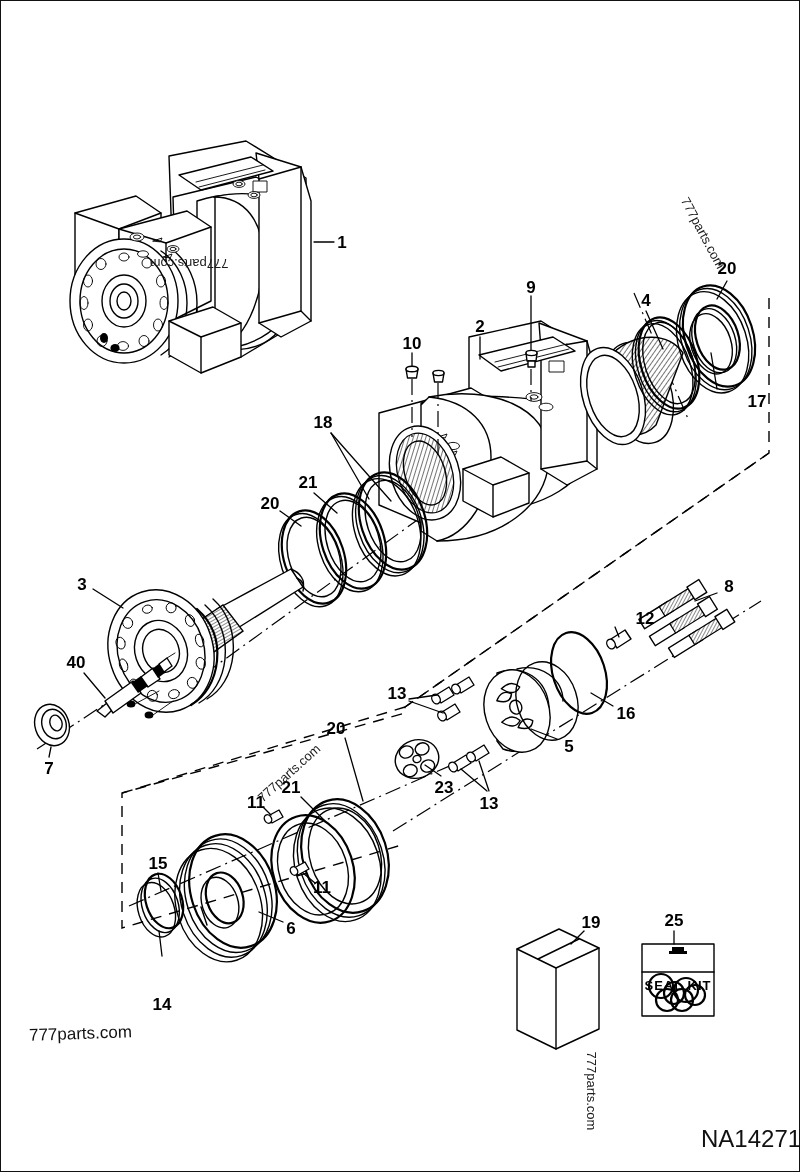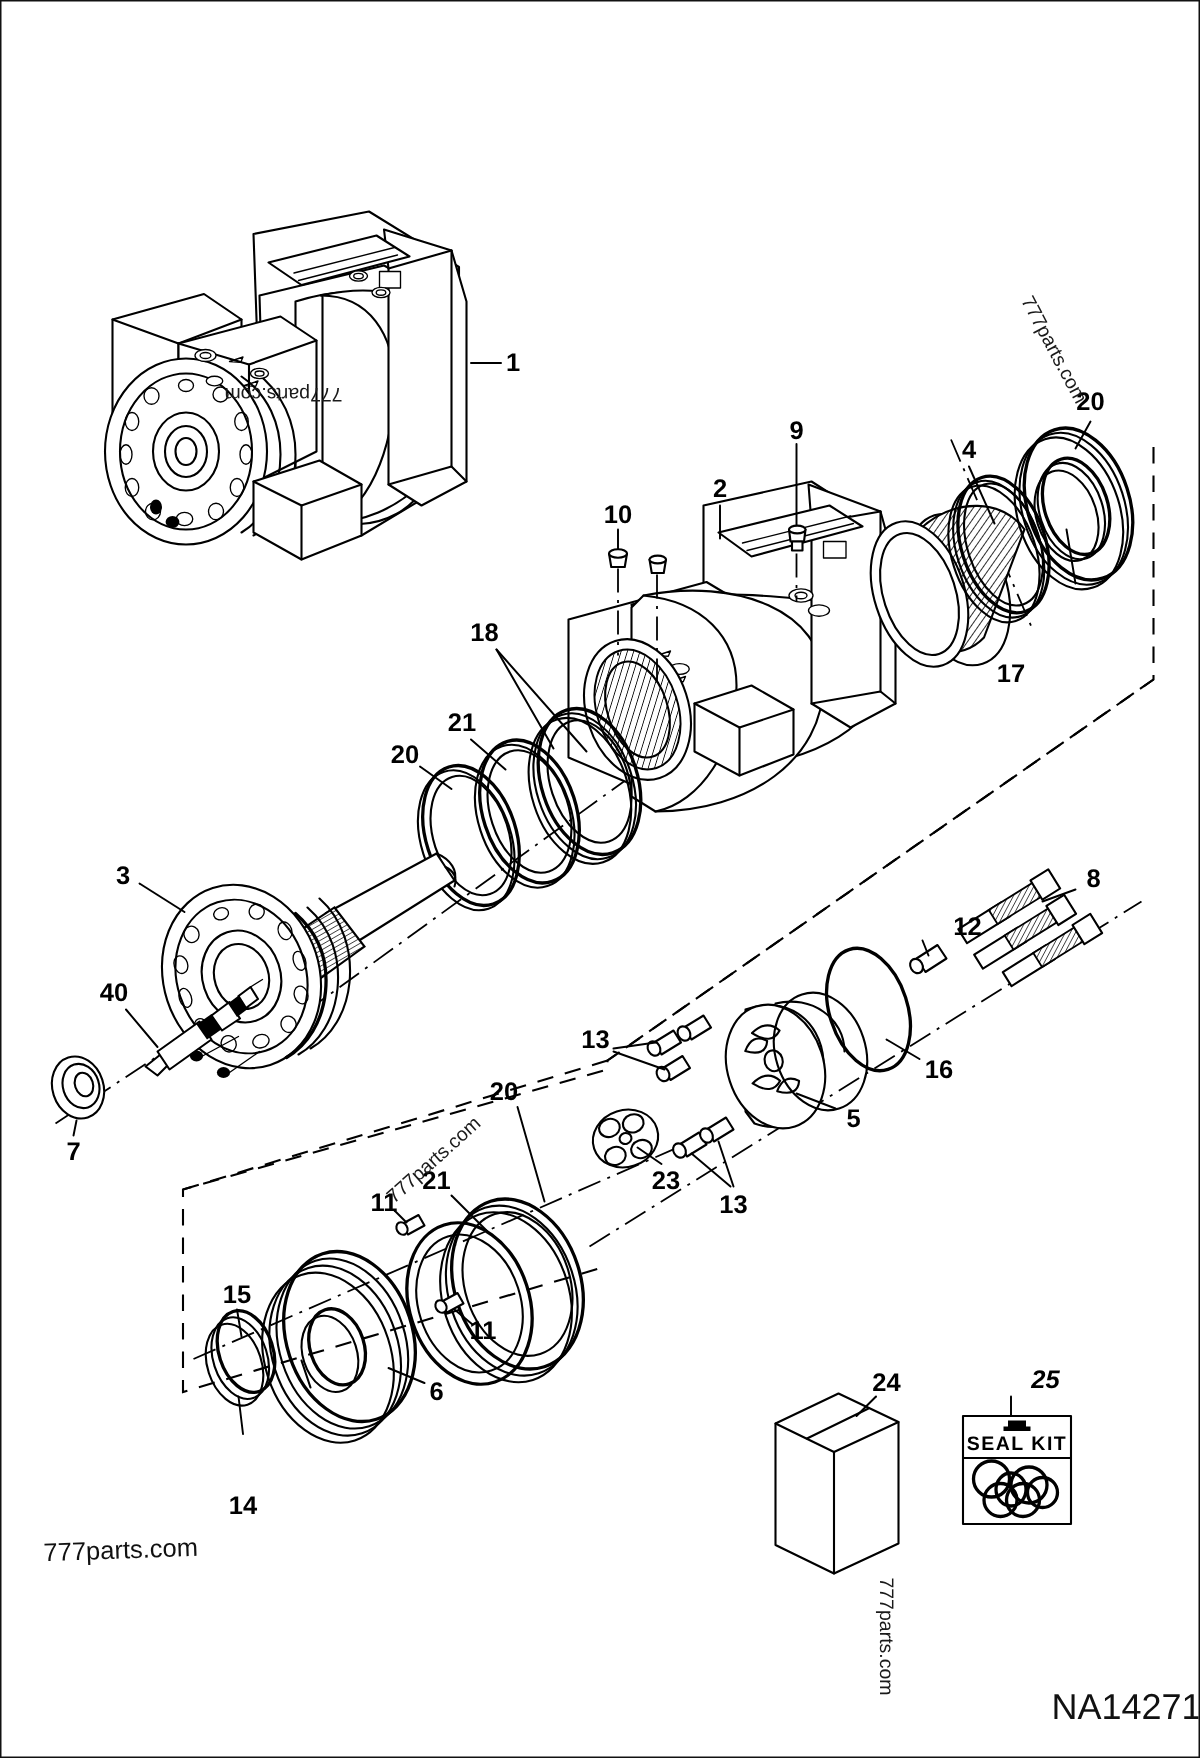--- a/index.html
+++ b/index.html
@@ -528,34 +528,34 @@
       <div class="callout" style="left: 530px; top: 286px;">9</div>
       <div class="callout" style="left: 411px; top: 342px;">10</div>
       <div class="callout" style="left: 255px; top: 801px;">11</div>
       <div class="callout" style="left: 321px; top: 886px;">11</div>
       <div class="callout" style="left: 612px; top: 617px; margin-left: 32px;">12</div>
       <div class="callout" style="left: 396px; top: 692px;">13</div>
       <div class="callout" style="left: 488px; top: 802px;">13</div>
       <div class="callout" style="left: 161px; top: 967px; margin-top: 36px;">14</div>
       <div class="callout" style="left: 157px; top: 862px;">15</div>
       <div class="callout" style="left: 625px; top: 712px;">16</div>
-      <div class="callout" style="left: 673px; top: 400px; margin-top: 48px;">17</div>
+      <div class="callout" style="left: 756px; top: 400px;">17</div>
       <div class="callout" style="left: 726px; top: 267px;">20</div>
       <div class="callout" style="left: 322px; top: 421px;">18</div>
       <div class="callout" style="left: 269px; top: 502px;">20</div>
       <div class="callout" style="left: 335px; top: 727px;">20</div>
       <div class="callout" style="left: 307px; top: 481px;">21</div>
       <div class="callout" style="left: 290px; top: 786px;">21</div>
       <div class="callout" style="left: 75px; top: 661px;">40</div>
       <div class="callout" style="left: 443px; top: 786px;">23</div>
-      <div class="callout" style="left: 590px; top: 921px;">24</div>
-      <div class="callout" style="left: 696px; top: 919px; font-style: italic;">25</div>
+      <div class="callout" style="left: 590px; top: 921px;">19</div>
+      <div class="callout" style="left: 673px; top: 919px;">25</div>
     </div>
 
-  <div class="sealkit-label" style="left:677px; top:961px;text-align:right;">SEAL KIT</div>
+  <div class="sealkit-label" style="left:677px; top:984px;text-align:right;">SEAL KIT</div>
 
   <div id="watermarks">
       <div class="wm" style="left: 188px; top: 262px; transform: translate(-50%, -50%) rotate(180deg);">777parts.com</div>
       <div class="wm" style="left: 702px; top: 232px; transform: translate(-50%, -50%) rotate(62deg);">777parts.com</div>
       <div class="wm" style="left: 288px; top: 772px; transform: translate(-50%, -50%) rotate(-42deg);">777parts.com</div>
       <div class="wm" style="left: 590px; top: 1090px; transform: translate(-50%, -50%) rotate(90deg);">777parts.com</div>
     </div>
 
   <div class="brand" style="left:28px; top:1023px;">777parts.com</div>
   <div class="drawing-no" style="left:700px; top:1124px;">NA14271</div>

